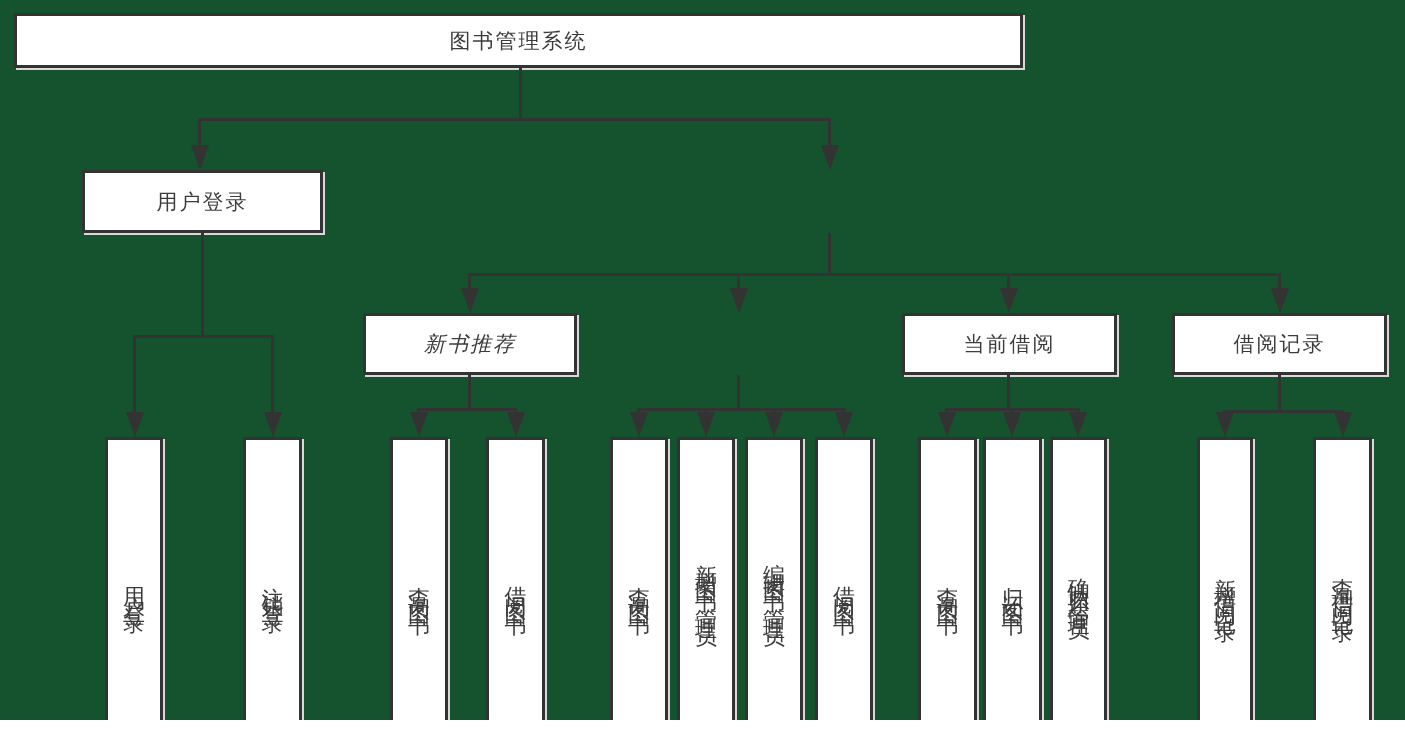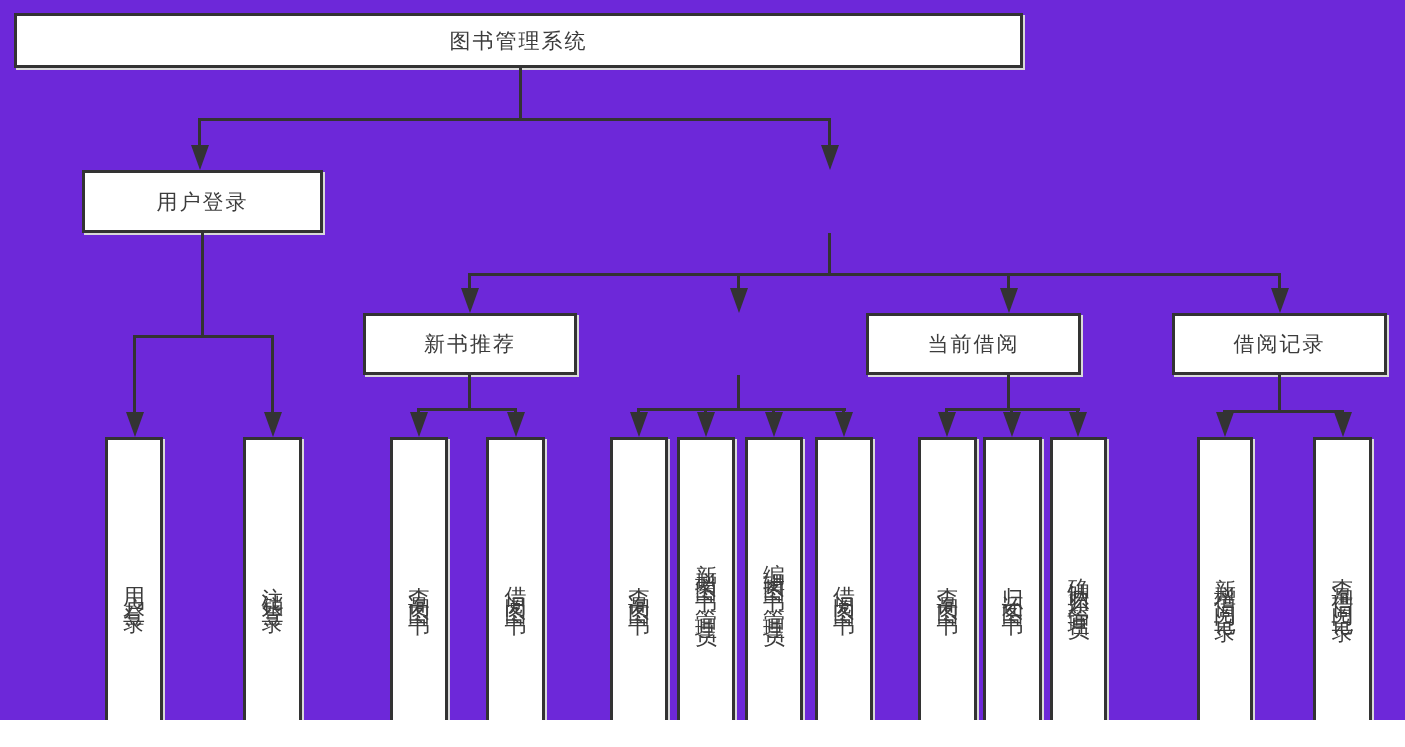--- a/index.html
+++ b/index.html
@@ -1,20 +1,20 @@
 <!DOCTYPE html>
 <html><head>
 <meta charset="utf-8">
 <style>
   html, body { margin: 0; padding: 0; background: #ffffff; }
   #stage {
     position: relative;
     width: 1405px;
     height: 720px;
-    background: #6d28d9;
+    background: #14532d;
     font-family: "Liberation Sans", "DejaVu Sans", sans-serif;
     overflow: hidden;
   }
   .box {
     position: absolute;
     box-sizing: border-box;
     background: #ffffff;
     border: 3px solid #333333;
     box-shadow: 2px 2px 0 #d9d9d9;
     display: flex;
@@ -88,24 +88,24 @@
   <div class="hline" style="left:468px; top:273px; width:813px;"></div>
   <div class="vline" style="left:468px; top:273px; height:17px;"></div>
   <div class="arrow" style="left:470px; top:288px;"></div>
   <div class="vline" style="left:737px; top:273px; height:17px;"></div>
   <div class="arrow" style="left:739px; top:288px;"></div>
   <div class="vline" style="left:1007px; top:273px; height:17px;"></div>
   <div class="arrow" style="left:1009px; top:288px;"></div>
   <div class="vline" style="left:1278px; top:273px; height:17px;"></div>
   <div class="arrow" style="left:1280px; top:288px;"></div>
 
-  <div class="box" style="left:363px; top:313px; width:214px; height:62px;">
+  <div class="box" style="left:363px; top:313px; width:214px; height:62px;font-style:italic;">
     <span class="hlabel">新书推荐</span>
   </div>
-  <div class="box" style="left:866px; top:313px; width:215px; height:62px;">
+  <div class="box" style="left:902px; top:313px; width:215px; height:62px;">
     <span class="hlabel">当前借阅</span>
   </div>
   <div class="box" style="left:1172px; top:313px; width:215px; height:62px;">
     <span class="hlabel">借阅记录</span>
   </div>
 
   <div class="vline" style="left:468px; top:375px; height:36px;"></div>
   <div class="hline" style="left:417px; top:408px; width:100px;"></div>
   <div class="vline" style="left:417px; top:408px; height:8px;"></div>
   <div class="arrow" style="left:419px; top:412px;"></div>

